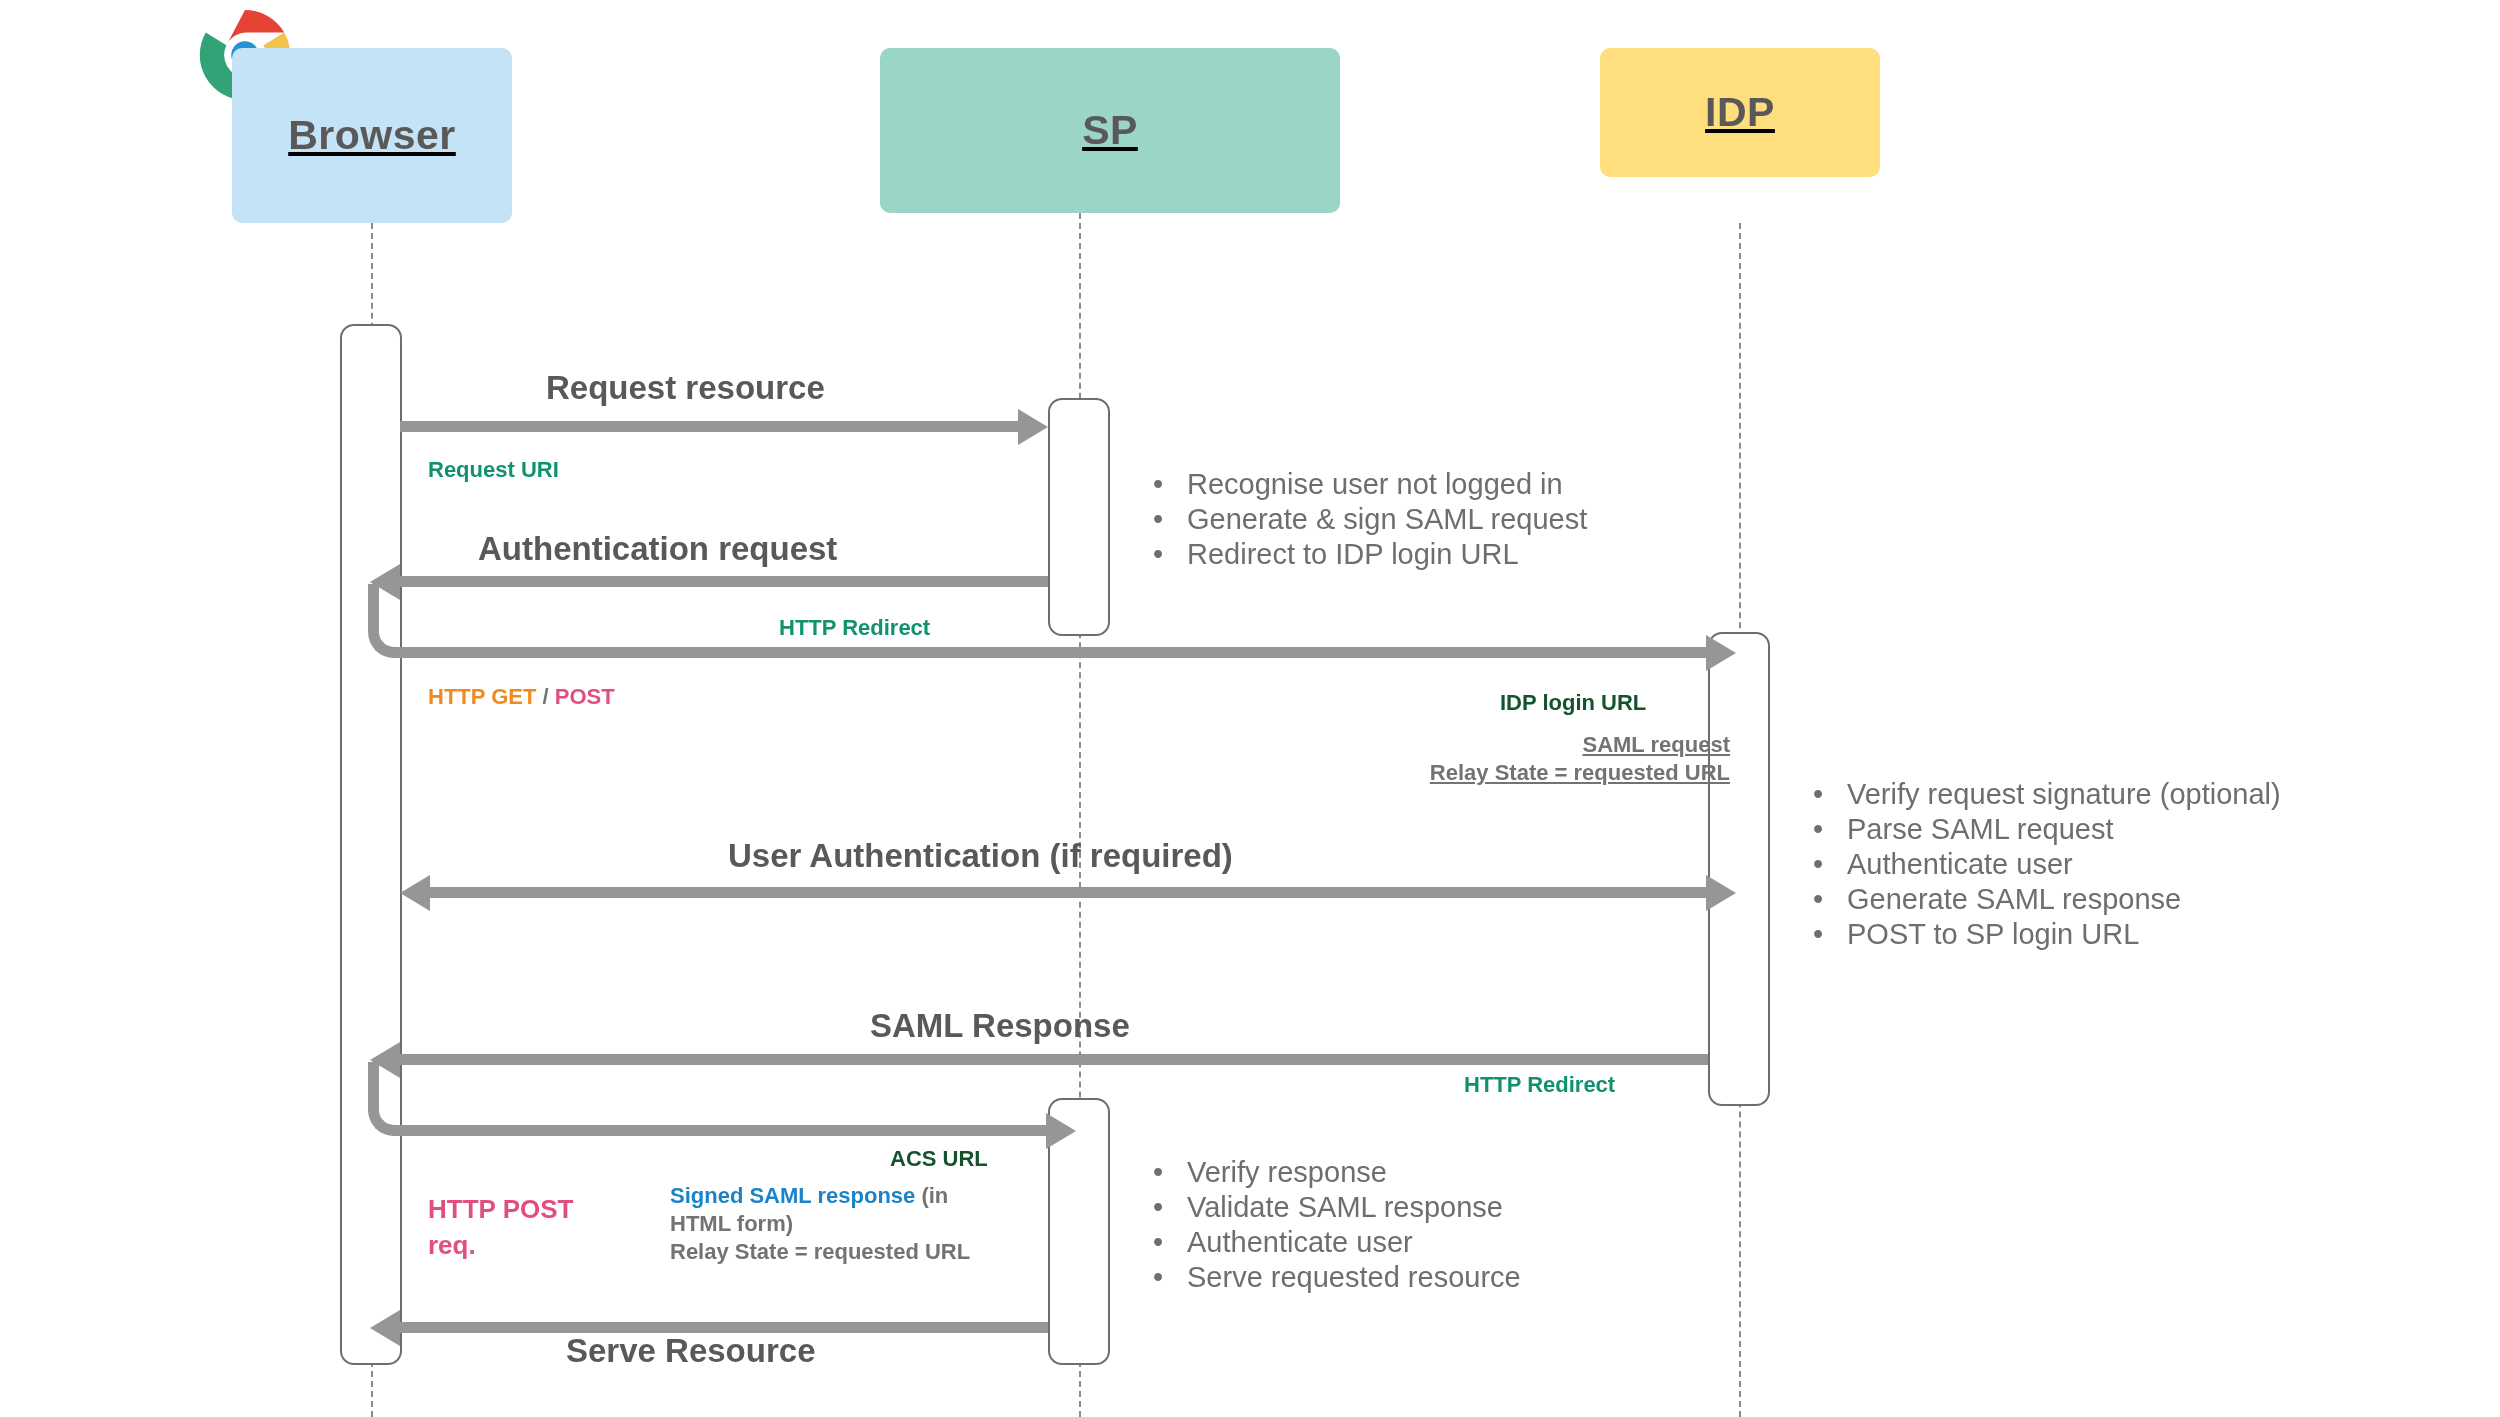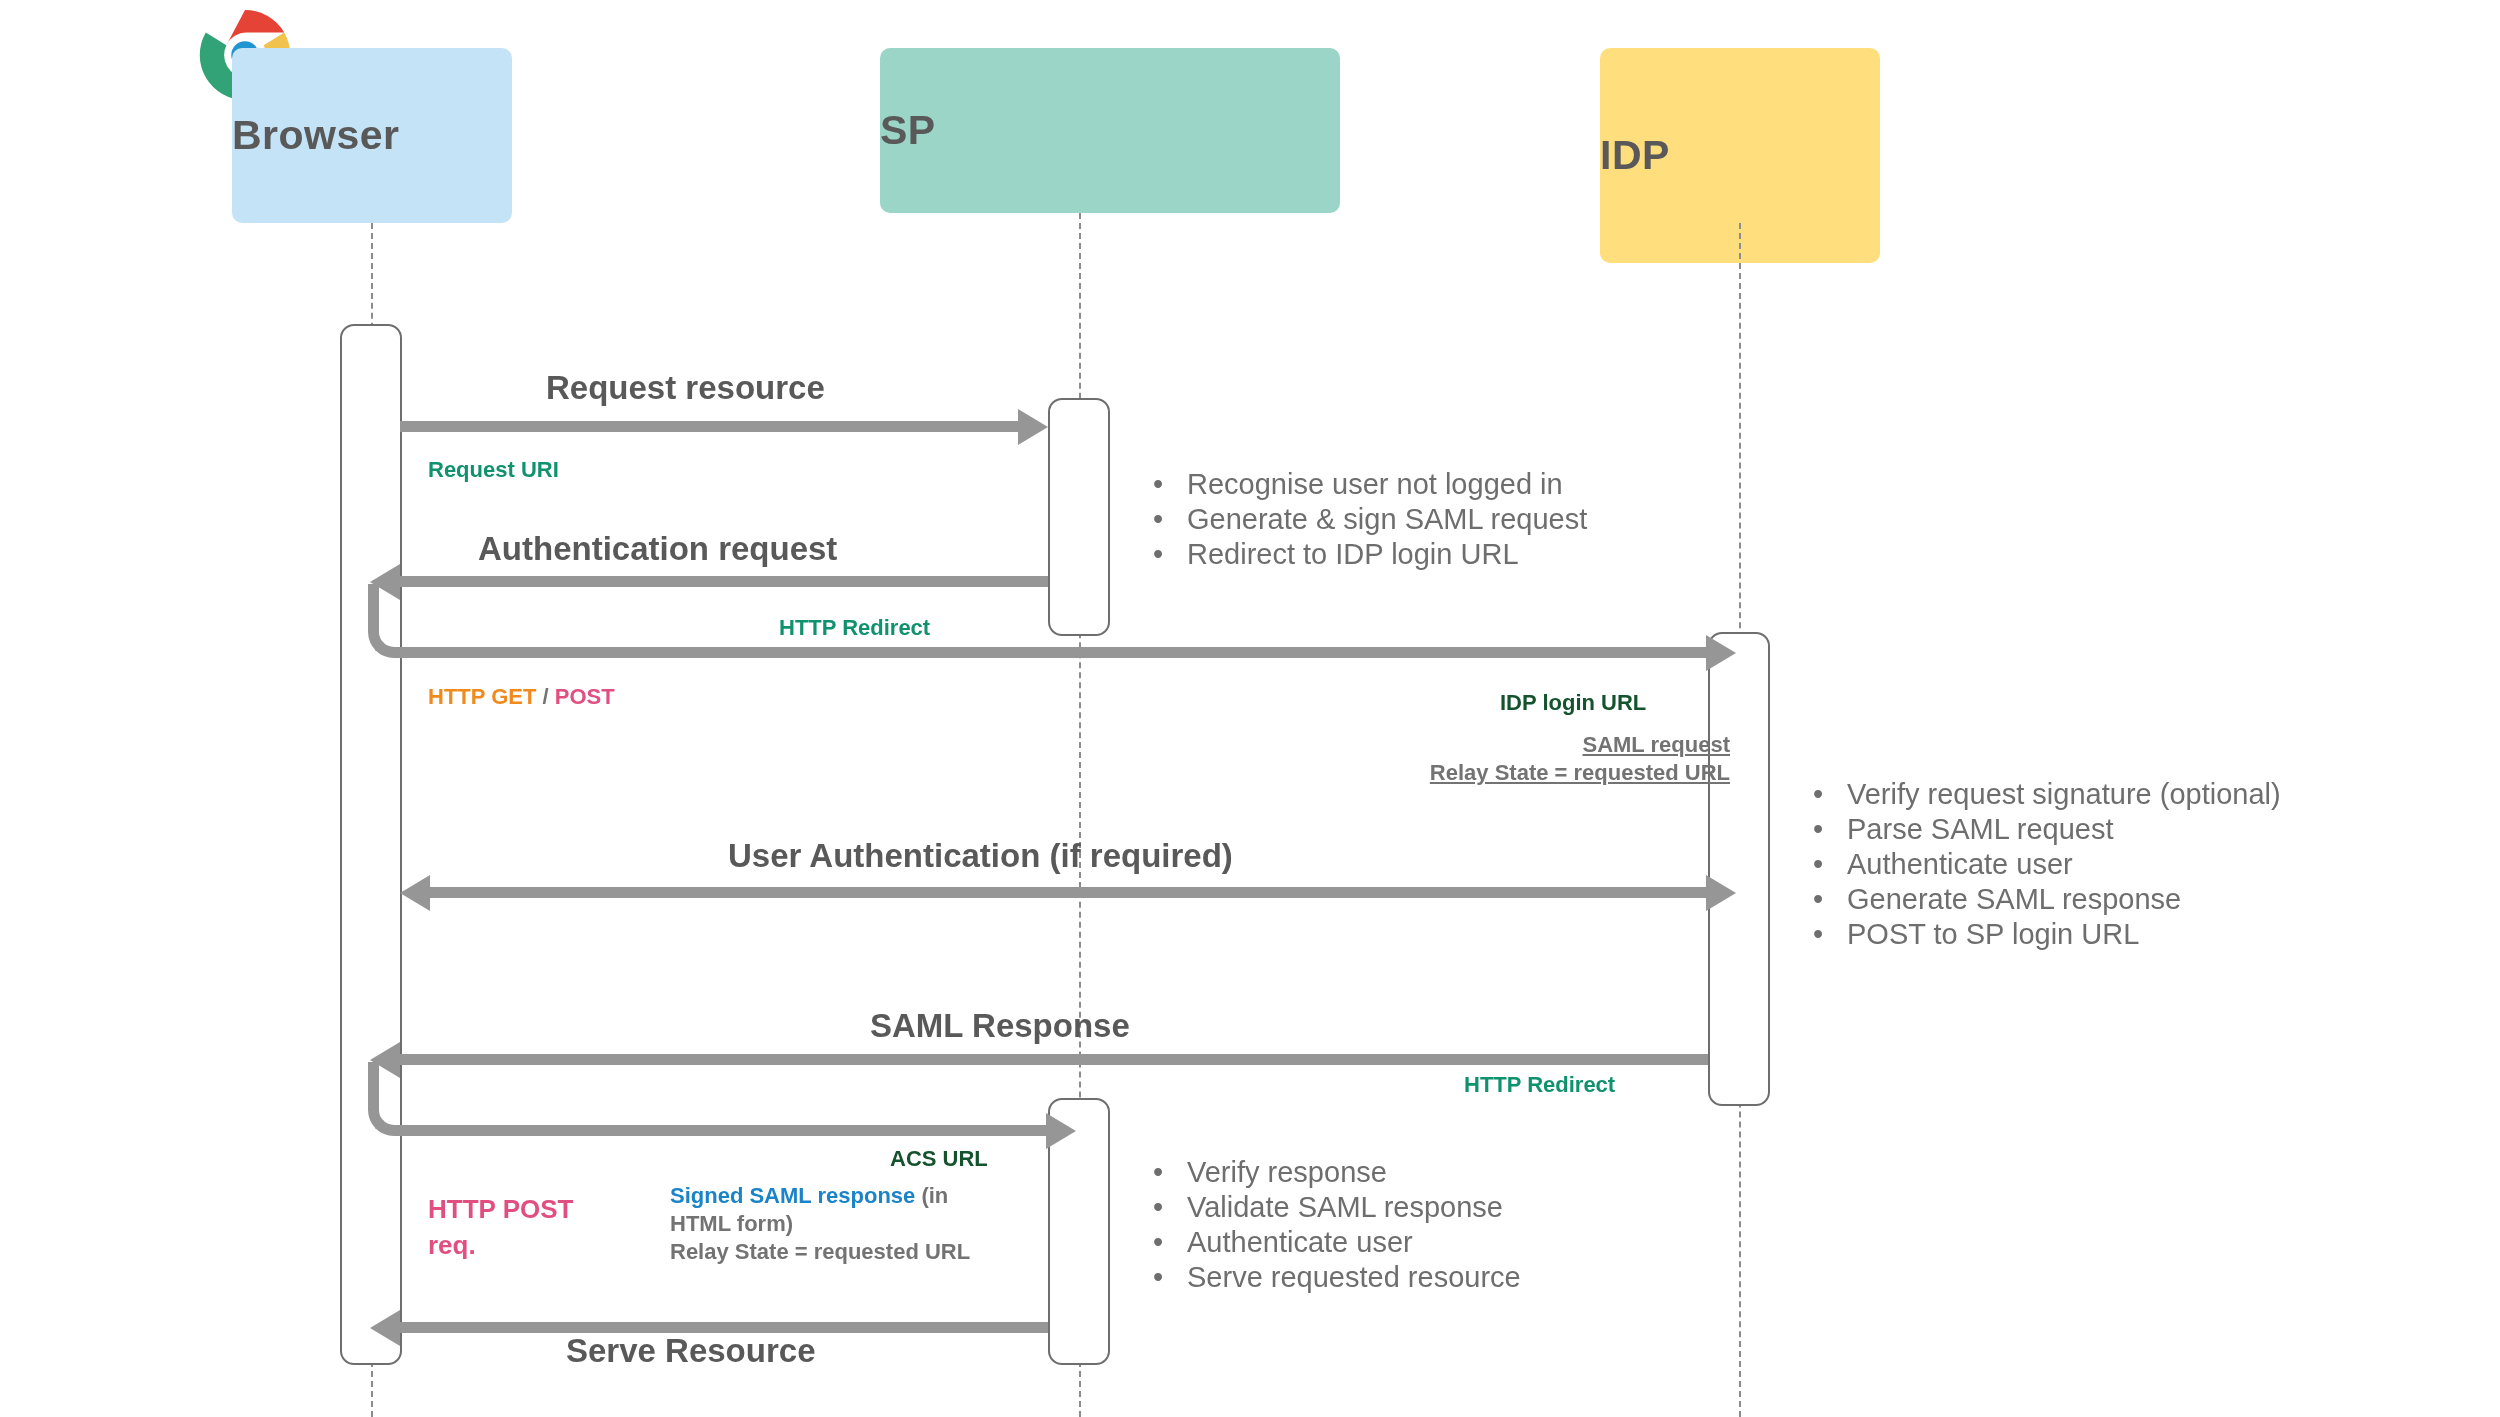--- a/index.html
+++ b/index.html
@@ -14,33 +14,34 @@
     background:#ffffff;
     overflow:hidden;
   }
 
   
   .actor-box{
     position:absolute;
     border-radius:10px;
     display:flex;
     align-items:center;
-    justify-content:flex-start;
+    justify-content:center;
     box-sizing:border-box;
+    text-decoration:underline;
   }
   .actor-label{
     font-size:41px;
     font-weight:bold;
     color:#595959;
     letter-spacing:0.5px;
     user-select:none;
   }
   .actor-browser{ left:232px; top:48px; width:280px; height:175px; background:#c5e3f6; }
   .actor-sp{      left:880px; top:48px; width:460px; height:165px; background:#9ad5c8; }
-  .actor-idp{     left:1600px;top:48px; width:280px; height:215px; background:#ffdf7d; }
+  .actor-idp{     left:1600px;top:48px; width:280px; height:129px; background:#ffdf7d; }
 
   
   .lifeline{
     position:absolute;
     width:0;
     border-left:2px dashed #8c8c8c;
   }
 
   
   .activation{

